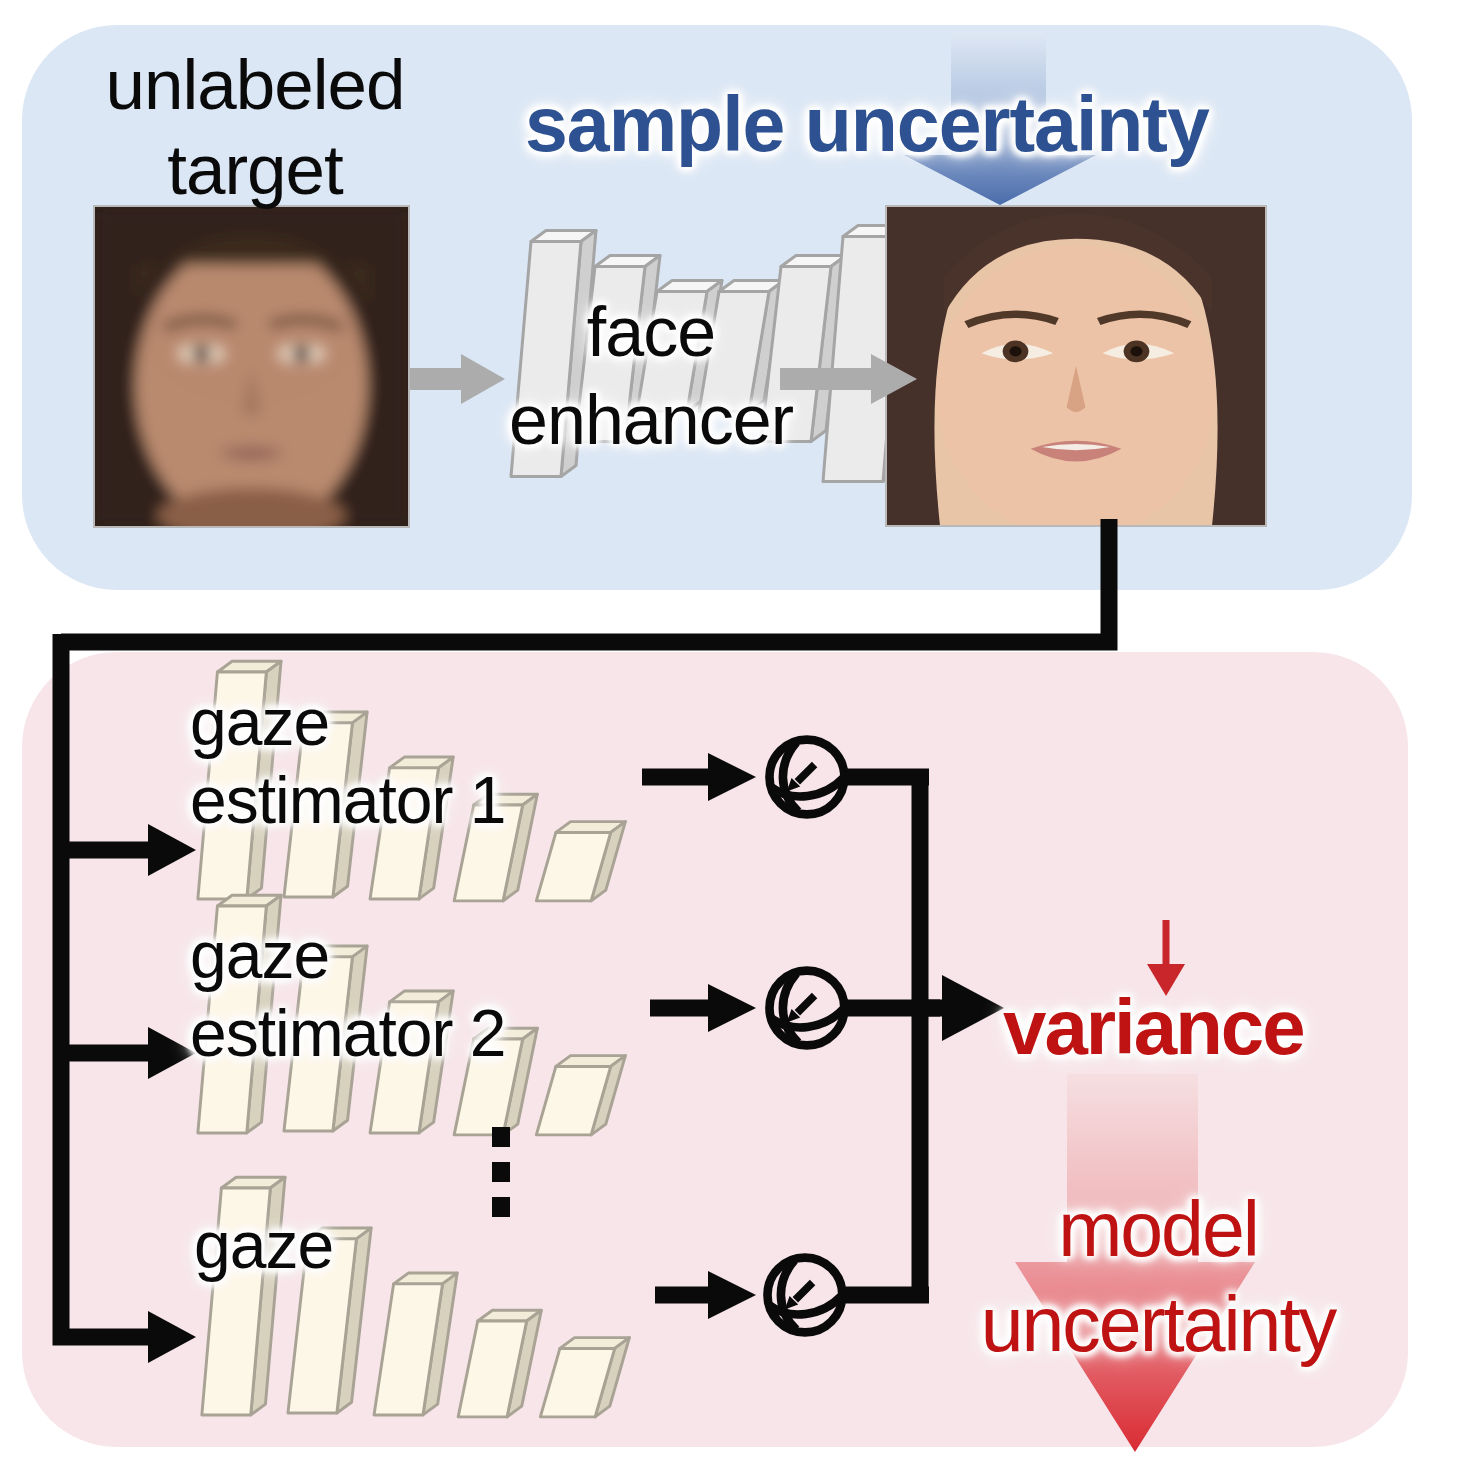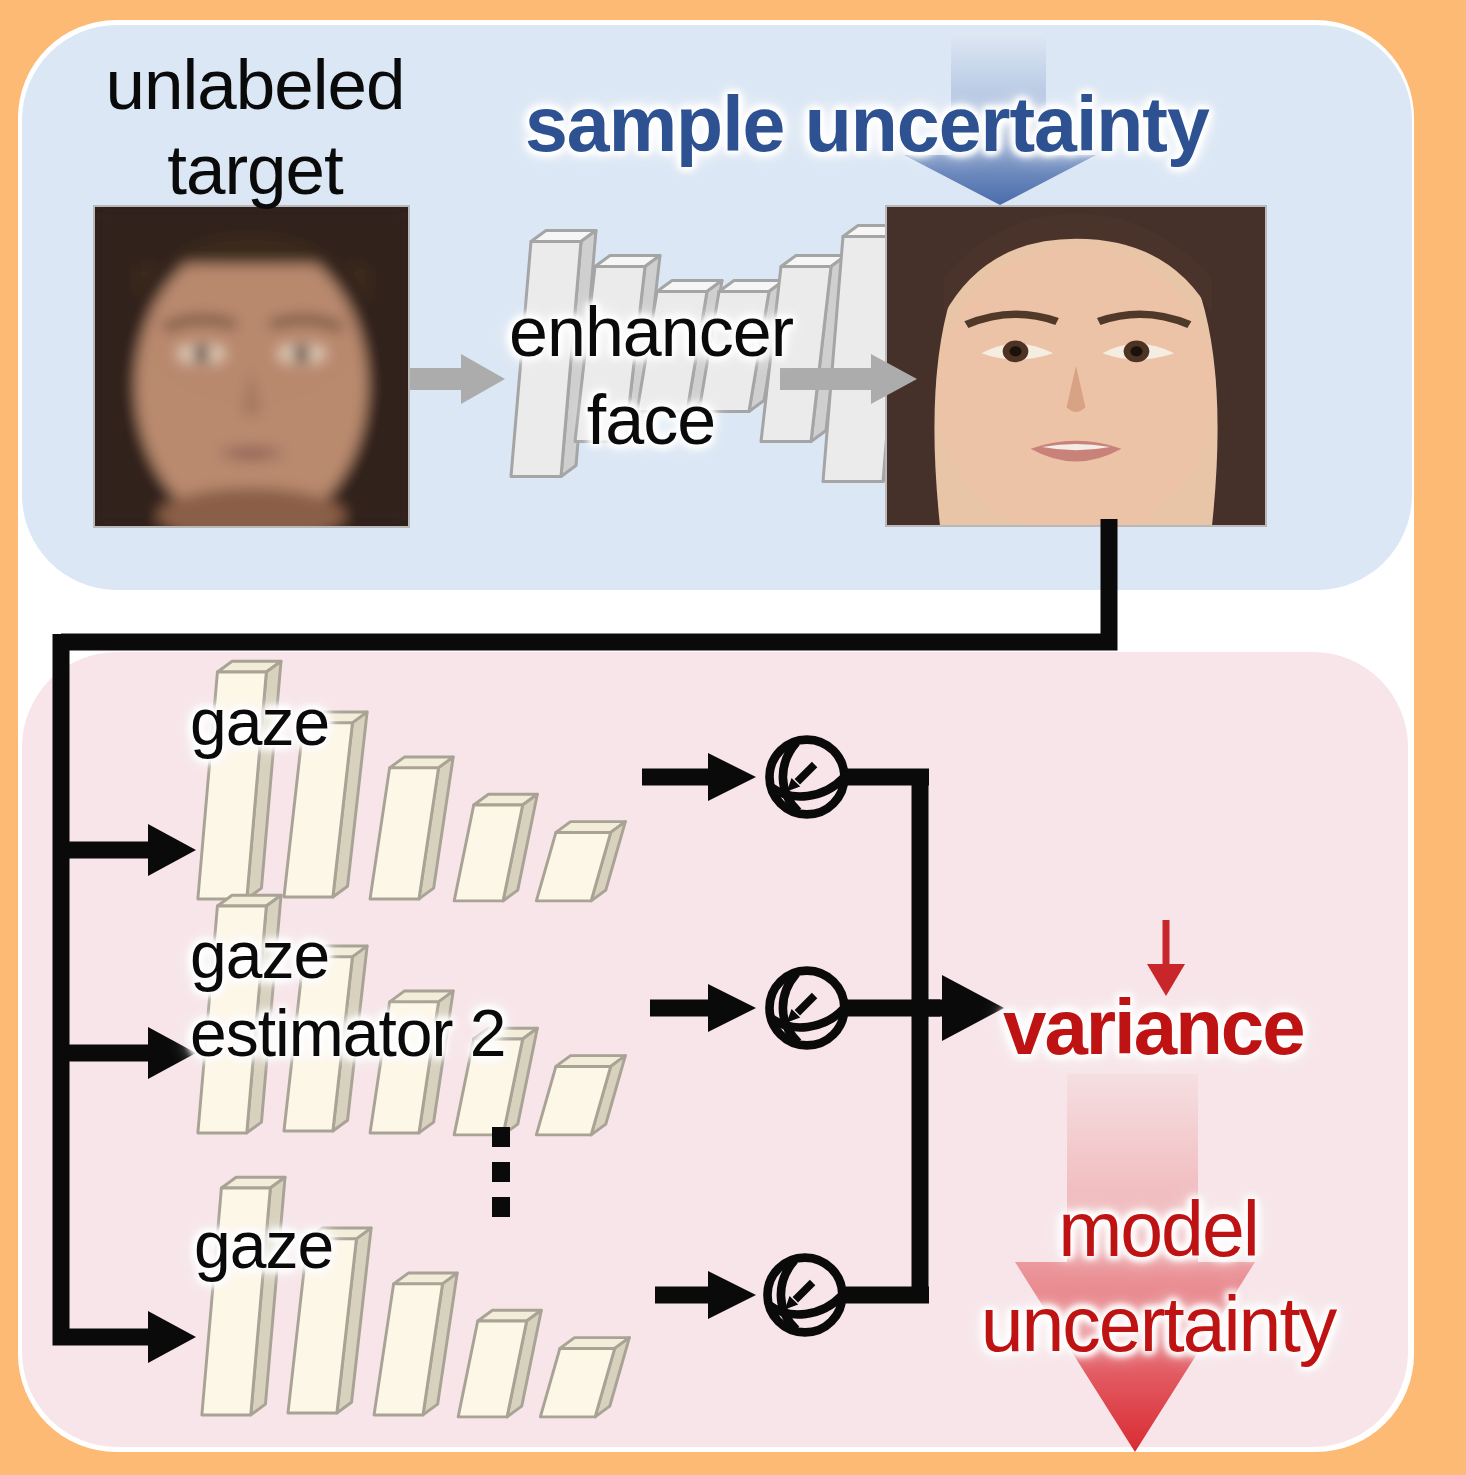--- a/index.html
+++ b/index.html
@@ -1,16 +1,16 @@
 <!DOCTYPE html>
 <html><head>
 <meta charset="utf-8">
 <style>
   html,body{margin:0;padding:0;background:#000;}
-  #canvas{position:relative;width:1466px;height:1475px;background:#fdba74;overflow:hidden;
+  #canvas{position:relative;width:1466px;height:1475px;background:#ffffff;overflow:hidden;
           font-family:"Liberation Sans", sans-serif;}
   .abs{position:absolute;}
   #white-mat{left:18px;top:20px;width:1396px;height:1432px;background:#fff;border-radius:98px;}
   #top-panel{left:22px;top:25px;width:1390px;height:565px;background:#dbe7f5;border-radius:95px;}
   #bottom-panel{left:22px;top:652px;width:1386px;height:795px;background:#f7e5e9;border-radius:95px;}
 
   .caption{color:#0a0a0a;text-align:center;font-size:71px;line-height:85px;letter-spacing:-1px;}
   .glow{text-shadow:0 0 6px #fff,0 0 10px #fff,0 0 16px #fff,0 0 24px #fff,
         2px 2px 8px #fff,-2px -2px 8px #fff,2px -2px 8px #fff,-2px 2px 8px #fff;}
   #unlabeled-caption{left:55px;top:42px;width:400px;}
@@ -242,26 +242,27 @@
   </svg>
 
   <div id="unlabeled-caption" class="abs caption">
     <div>unlabeled</div>
     <div>target</div>
   </div>
 
   <div id="sample-uncertainty" class="abs glow">sample uncertainty</div>
 
   <div id="enhancer-caption" class="abs caption glow">
+    <div>face</div>
     <div>enhancer</div>
-    <div>face</div>
   </div>
 
   <div class="abs estimator-caption glow" style="left:190px;top:683px">
     <div>gaze</div>
+    <div><span>estimator</span>&nbsp;<span>1</span></div>
   </div>
 
   <div class="abs estimator-caption glow" style="left:190px;top:916px">
     <div>gaze</div>
     <div><span>estimator</span>&nbsp;<span>2</span></div>
   </div>
 
   <div class="abs estimator-caption glow" style="left:194px;top:1206px">
     <div>gaze</div>
   </div>

